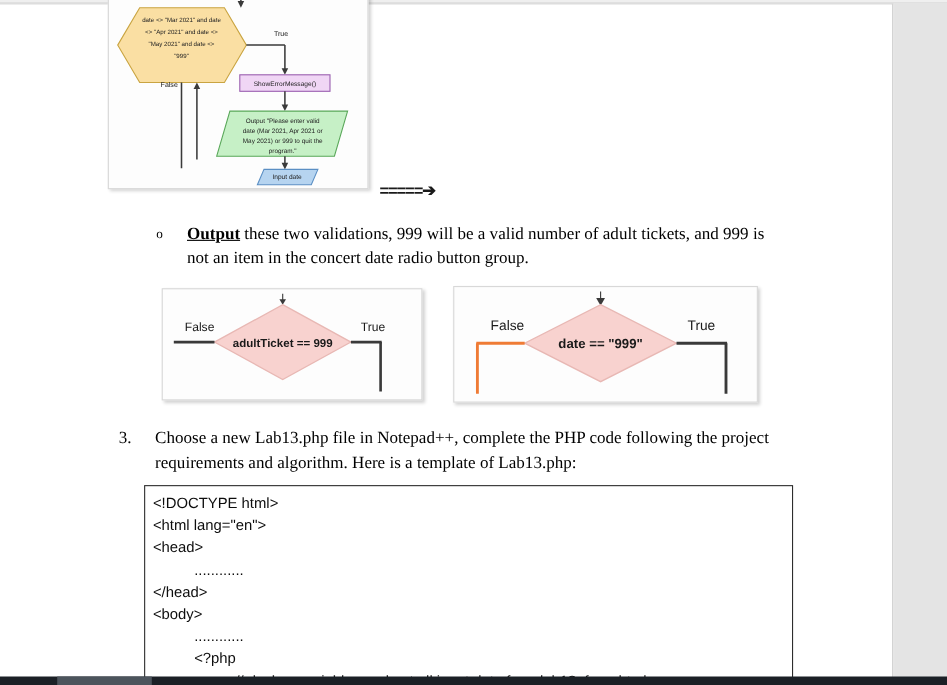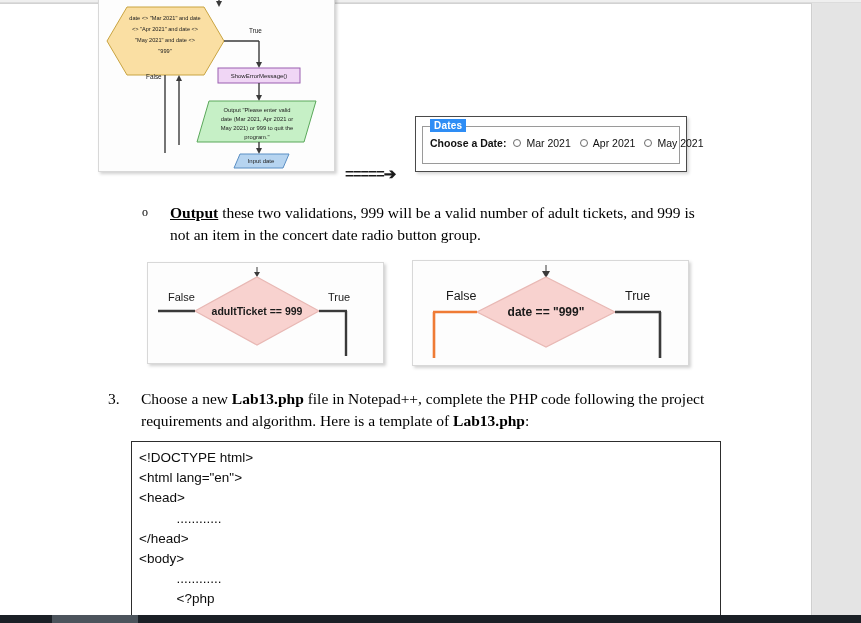--- a/index.html
+++ b/index.html
@@ -144,21 +144,21 @@
     left: 0; top: 0;
     font-size: 12px;
     line-height: 21.5px;
   }
   #para-ignore .ptext { margin-left: 28px; display: block; }
   #para-ignore b u { font-weight: bold; }
 
   #para-three { left: 108px; top: 384px; width: 600px; }
   #para-three .num { position: absolute; left: 0; top: 0; }
   #para-three .ptext { margin-left: 33px; display: block; }
-  #para-three b { font-weight: bold; }
+  #para-three b { font-weight: normal; }
 
   
   #fig-diamond-1 { left: 147px; top: 258px; width: 237px; height: 102px; }
   #fig-diamond-2 { left: 412px; top: 256px; width: 277px; height: 106px; }
   .fig svg { display: block; }
 
   
   #code-block {
     position: absolute;
     left: 131px; top: 437px;
@@ -223,39 +223,20 @@
         <text x="158" y="170" text-anchor="middle" font-family="Liberation Sans, sans-serif" font-size="5.8" fill="#222">program."</text>
 
         <line x1="160" y1="173" x2="160" y2="181" stroke="#3a3a3a" stroke-width="1.4"></line>
         <polygon points="157,179 163,179 160,185" fill="#3a3a3a"></polygon>
 
         <polygon points="141,185 190,185 184,199 135,199" fill="#b6d4f0" stroke="#5b8fc4" stroke-width="1"></polygon>
         <text x="162" y="194" text-anchor="middle" font-family="Liberation Sans, sans-serif" font-size="6" fill="#222">Input date</text>
       </svg>
     </div>
 
-    <div id="dates-box">
-      <div id="dates-inner"></div>
-      <div id="dates-legend">Dates</div>
-      <div id="dates-row">
-        <span class="lbl">Choose a Date:</span>
-        <span class="radio-opt">
-          <span class="radio-dot"></span>
-          <span>Mar 2021</span>
-        </span>
-        <span class="radio-opt">
-          <span class="radio-dot"></span>
-          <span>Apr 2021</span>
-        </span>
-        <span class="radio-opt">
-          <span class="radio-dot"></span>
-          <span>May 2021</span>
-        </span>
-      </div>
-    </div>
 
     <div id="dash-arrow">=====➔</div>
 
     <div class="doc-text" id="para-ignore">
       <span class="bullet">o</span>
       <span class="ptext"><b><u>Output</u></b><span> these two validations, 999 will be a valid number of adult tickets, and 999 is not an item in the concert date radio button group.</span></span>
     </div>
 
     <div class="fig" id="fig-diamond-1">
       <svg width="237" height="102" viewBox="0 0 237 102" xmlns="http://www.w3.org/2000/svg">

